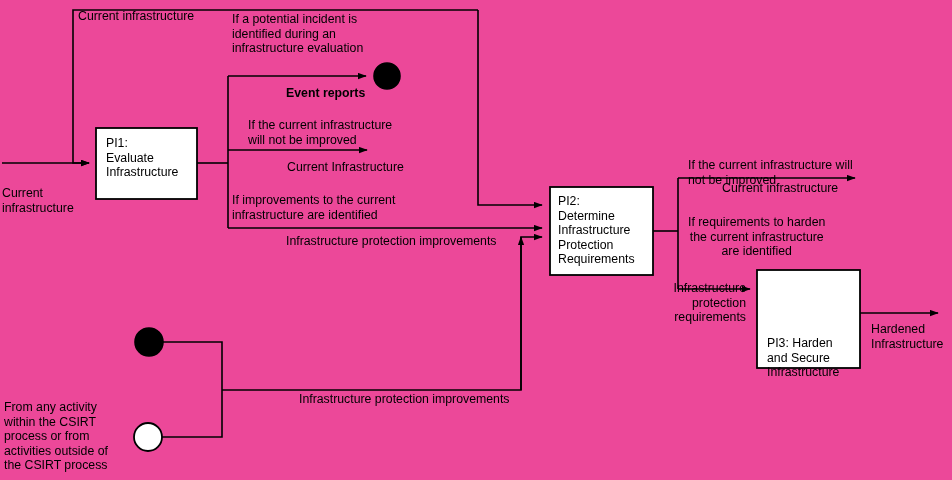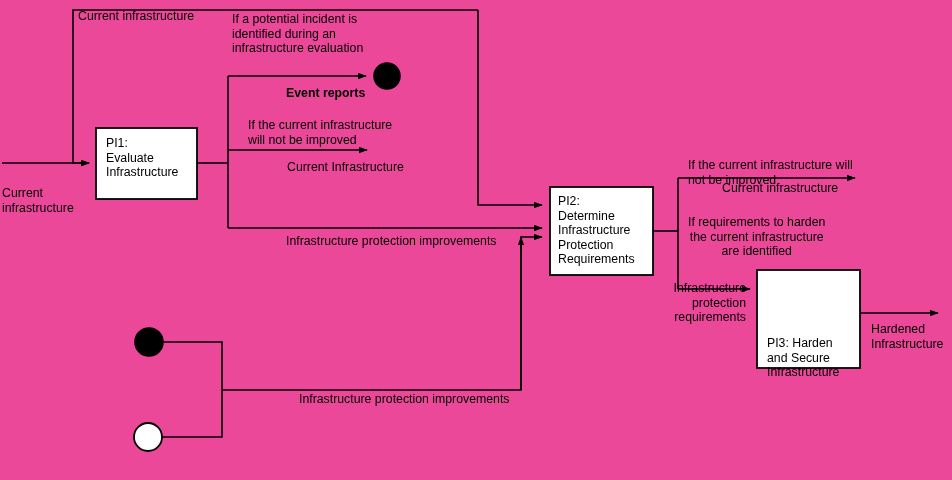--- a/index.html
+++ b/index.html
@@ -128,20 +128,22 @@
 infrastructure evaluation</div>
 
   <div class="lbl" style="left:286px; top:86px;font-weight:bold;">Event reports</div>
 
 
   <div class="lbl" style="left:248px; top:118px;">If the current infrastructure
 will not be improved</div>
 
   <div class="lbl" style="left:287px; top:160px;">Current Infrastructure</div>
 
+  <div class="lbl" style="left:232px; top:193px;">If improvements to the current
+infrastructure are identified</div>
 
   <div class="lbl" style="left:286px; top:234px;">Infrastructure protection improvements</div>
 
   <div class="box-text" style="left:558px; top:194px;">PI2:
 Determine
 Infrastructure
 Protection
 Requirements</div>
 
   <div class="lbl" style="left:688px; top:142px;margin-top:16px;">If the current infrastructure will
@@ -158,16 +160,21 @@
 requirements</div>
 
   <div class="box-text" style="left:767px; top:292px;margin-top:44px;">PI3: Harden
 and Secure
 Infrastructure</div>
 
   <div class="lbl" style="left:871px; top:322px;">Hardened
 Infrastructure</div>
 
 
+  <div class="lbl" style="left:4px; top:400px;">From any activity
+within the CSIRT
+process or from
+activities outside of
+the CSIRT process</div>
 
   <div class="lbl" style="left:299px; top:392px;">Infrastructure protection improvements</div>
 
 </div>
 
 </body></html>

